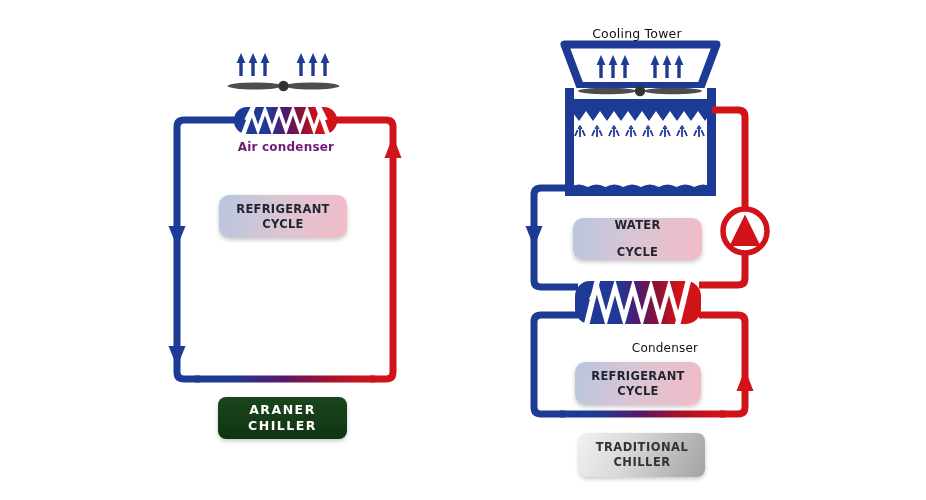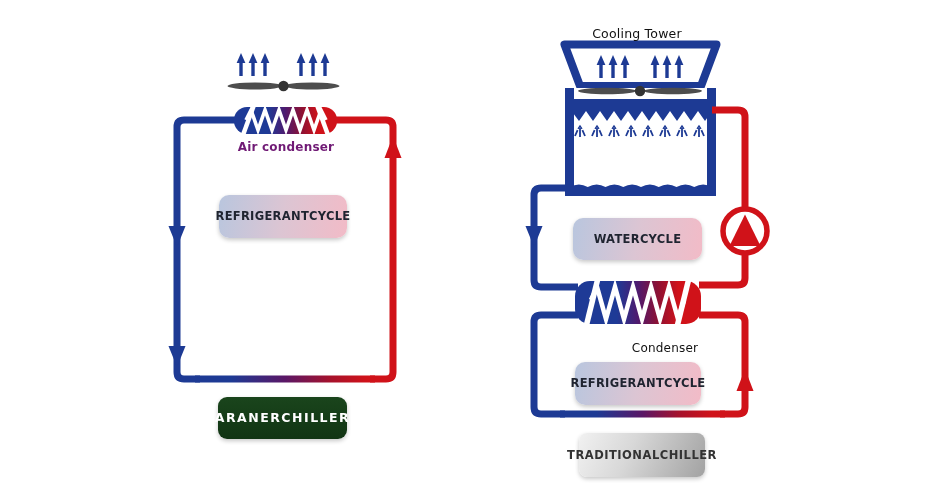--- a/index.html
+++ b/index.html
@@ -7,21 +7,21 @@
     position:relative;width:926px;height:500px;background:#ffffff;overflow:hidden;
     font-family:"DejaVu Sans","Liberation Sans",sans-serif;
   }
   .layer{position:absolute;left:0;top:0;}
   .caption{
     position:absolute;transform:translateX(-50%);
     font-size:12px;color:#111;white-space:nowrap;letter-spacing:.2px;font-weight:500;
   }
   .caption.bold{font-weight:bold;font-size:12px;color:#701a75;}
   .pill{
-    position:absolute;border-radius:10px;display:flex;flex-direction:row;
+    position:absolute;border-radius:10px;display:flex;flex-direction:column;
     align-items:center;justify-content:center;text-align:center;
     box-shadow:0 2px 4px rgba(0,0,0,.22);
     font-size:11.5px;line-height:1.3;font-weight:600;color:#1f2430;letter-spacing:.3px;
   }
   .pill.cycle{background:linear-gradient(100deg,#b9c6de 0%,#dcc5d3 50%,#f2bbc7 100%);}
   .pill.green{
     background:linear-gradient(180deg,#1a451c 0%,#113413 100%);
     border-radius:8px;color:#ffffff;font-weight:bold;font-size:12.5px;letter-spacing:1.5px;
   }
   .pill.gray{
@@ -168,28 +168,28 @@
     </g>
   </svg>
 
   <div class="caption bold" style="left:286px;top:140px;">Air condenser</div>
 
   <div class="pill cycle" style="left:219px;top:195px;width:128px;height:43px;">
     <div>REFRIGERANT</div>
     <div>CYCLE</div>
   </div>
 
-  <div class="pill green" style="left:218px;top:397px;width:129px;height:42px;border-radius:9px;">
+  <div class="pill green" style="left:218px;top:397px;width:129px;height:42px;">
     <div>ARANER</div>
     <div>CHILLER</div>
   </div>
 
   <div class="caption" style="left:637px;top:13px;font-size:12.5px;margin-top:13px;">Cooling Tower</div>
 
-  <div class="pill cycle" style="left:573px;top:218px;width:129px;height:42px;">
+  <div class="pill cycle" style="left:573px;top:218px;width:129px;height:42px;justify-content:space-between;">
     <div>WATER</div>
     <div>CYCLE</div>
   </div>
 
   <div class="caption" style="left:637px;top:341px;margin-left:28px;">Condenser</div>
 
   <div class="pill cycle" style="left:575px;top:362px;width:126px;height:43px;">
     <div>REFRIGERANT</div>
     <div>CYCLE</div>
   </div>

